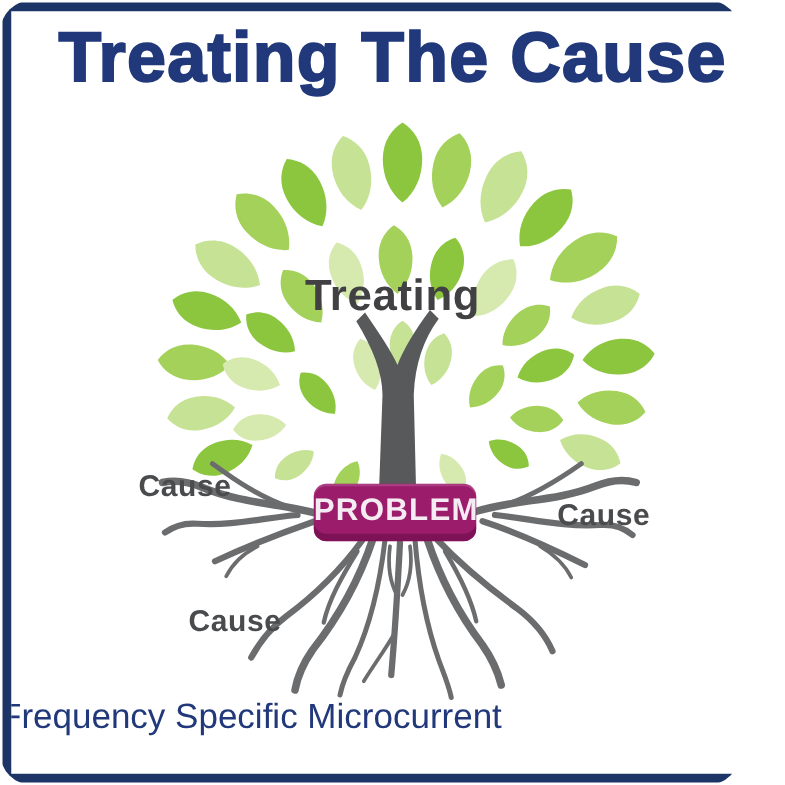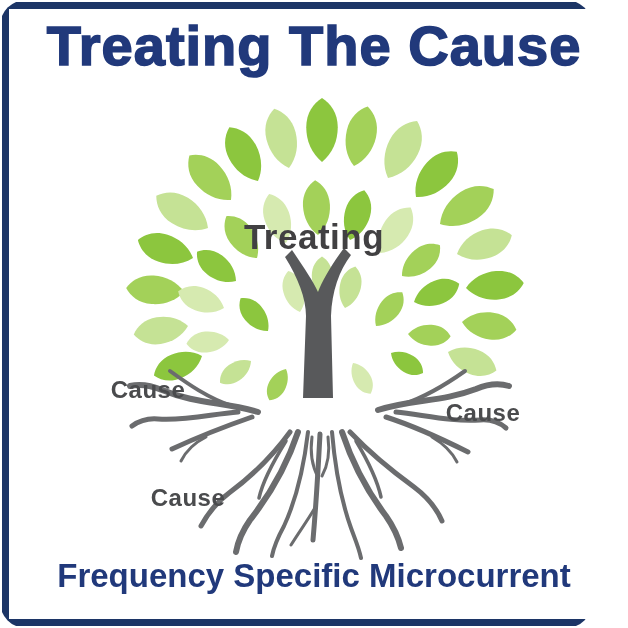--- a/index.html
+++ b/index.html
@@ -60,22 +60,22 @@
     position:absolute;
     font-size:24px;font-weight:bold;
     color:var(--cause-text,#4A4B4D);
     letter-spacing:0.5px;
   }
   .cause-left{left:98px;top:376px;width:100px;text-align:center;}
   .cause-right{left:433px;top:399px;width:100px;text-align:center;}
   .cause-bottom{left:138px;top:484px;width:100px;text-align:center;}
   .footer{
     position:absolute;left:0;top:557px;width:628px;
-    text-align:center;
-    font-size:33px;font-weight:bold;
+    text-align:left;
+    font-size:28px;font-weight:normal;
     color:var(--navy,#21397B);
     white-space:nowrap;
   }
 </style>
 </head>
 <body>
 
 <div class="frame">
   <div class="inner">
     <div class="art">
@@ -152,20 +152,23 @@
           <path stroke-width="5" d="M350,432 C369,452 392,471 414,487 C426,496 436,507 442,521"></path>
           <path stroke-width="3" d="M312,437 C310,452 312,466 318,477"></path>
           <path stroke-width="3" d="M328,437 C330,452 328,465 322,476"></path>
           <path stroke-width="3.5" d="M286,441 C273,462 263,480 259,498"></path>
           <path stroke-width="3.5" d="M356,441 C368,461 377,479 381,497"></path>
         </g>
       </svg>
 
       <div class="symptoms-label">Treating</div>
 
+      <div class="problem-box">
+        <span>PROBLEM</span>
+      </div>
 
       <div class="cause-label cause-left">Cause</div>
       <div class="cause-label cause-right">Cause</div>
       <div class="cause-label cause-bottom">Cause</div>
 
       <div class="footer">Frequency Specific Microcurrent</div>
 
     </div>
   </div>
 </div>

